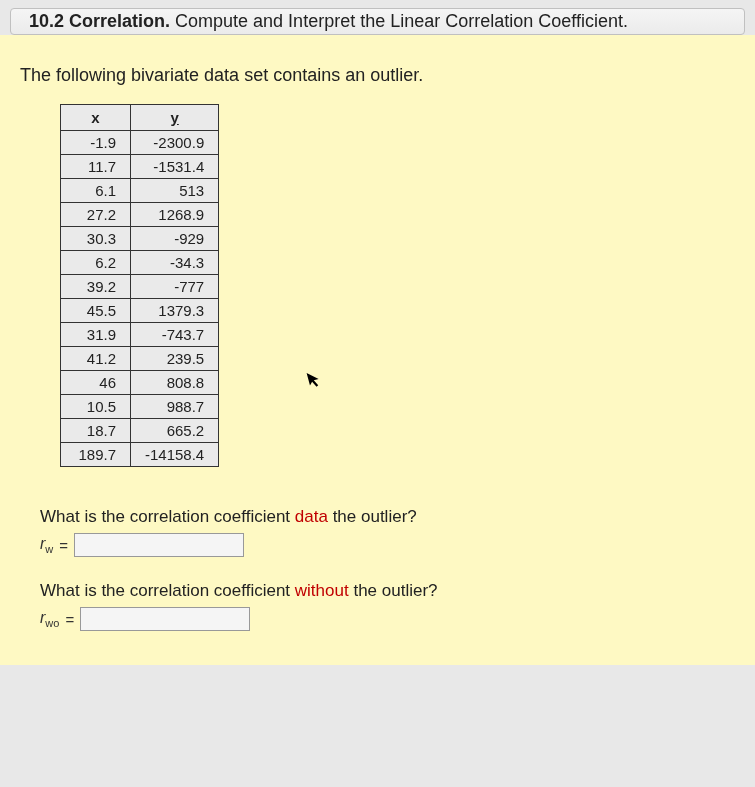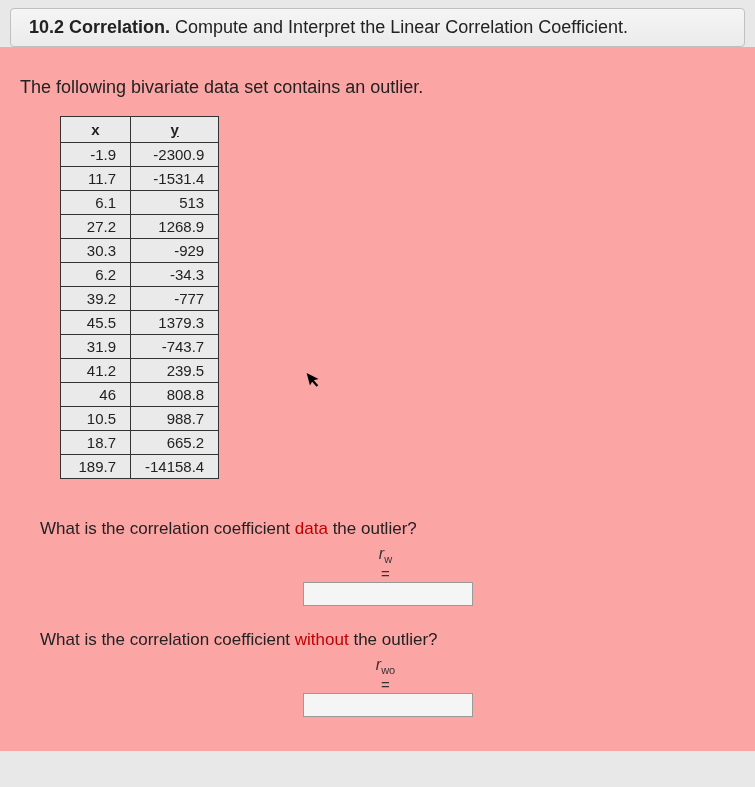--- a/index.html
+++ b/index.html
@@ -13,30 +13,30 @@
       width: 755px;
       height: 787px;
       overflow: hidden;
       position: relative;
     }
     .header-box {
       background: linear-gradient(to bottom, #f5f5f5, #ebebeb);
       border: 1px solid #c0c0c0;
       border-radius: 4px;
       margin: 8px 10px 0 10px;
-      padding: 8px 18px;
+      padding: 2px 18px;
       font-size: 18px;
       color: #222;
     }
     .header-box .bold {
       font-weight: bold;
     }
     .content {
       padding: 30px 20px 10px 20px;
-      background: #fca5a5;
+      background: #fef9c3;
     }
     .intro {
       font-size: 18px;
       color: #222;
       margin-bottom: 18px;
     }
     .data-table {
       border-collapse: collapse;
       margin-left: 40px;
       background: #eaeaea;
@@ -80,21 +80,20 @@
       font-weight: normal;
     }
     .without {
       color: #c00000;
       font-weight: normal;
     }
     .answer-row {
       display: flex;
       align-items: center;
       margin-bottom: 24px;
-      flex-direction: column;
     }
     .var-label {
       font-style: italic;
       font-size: 16px;
       color: #333;
       margin-right: 4px;
     }
     .sub {
       font-size: 11px;
       vertical-align: sub;

